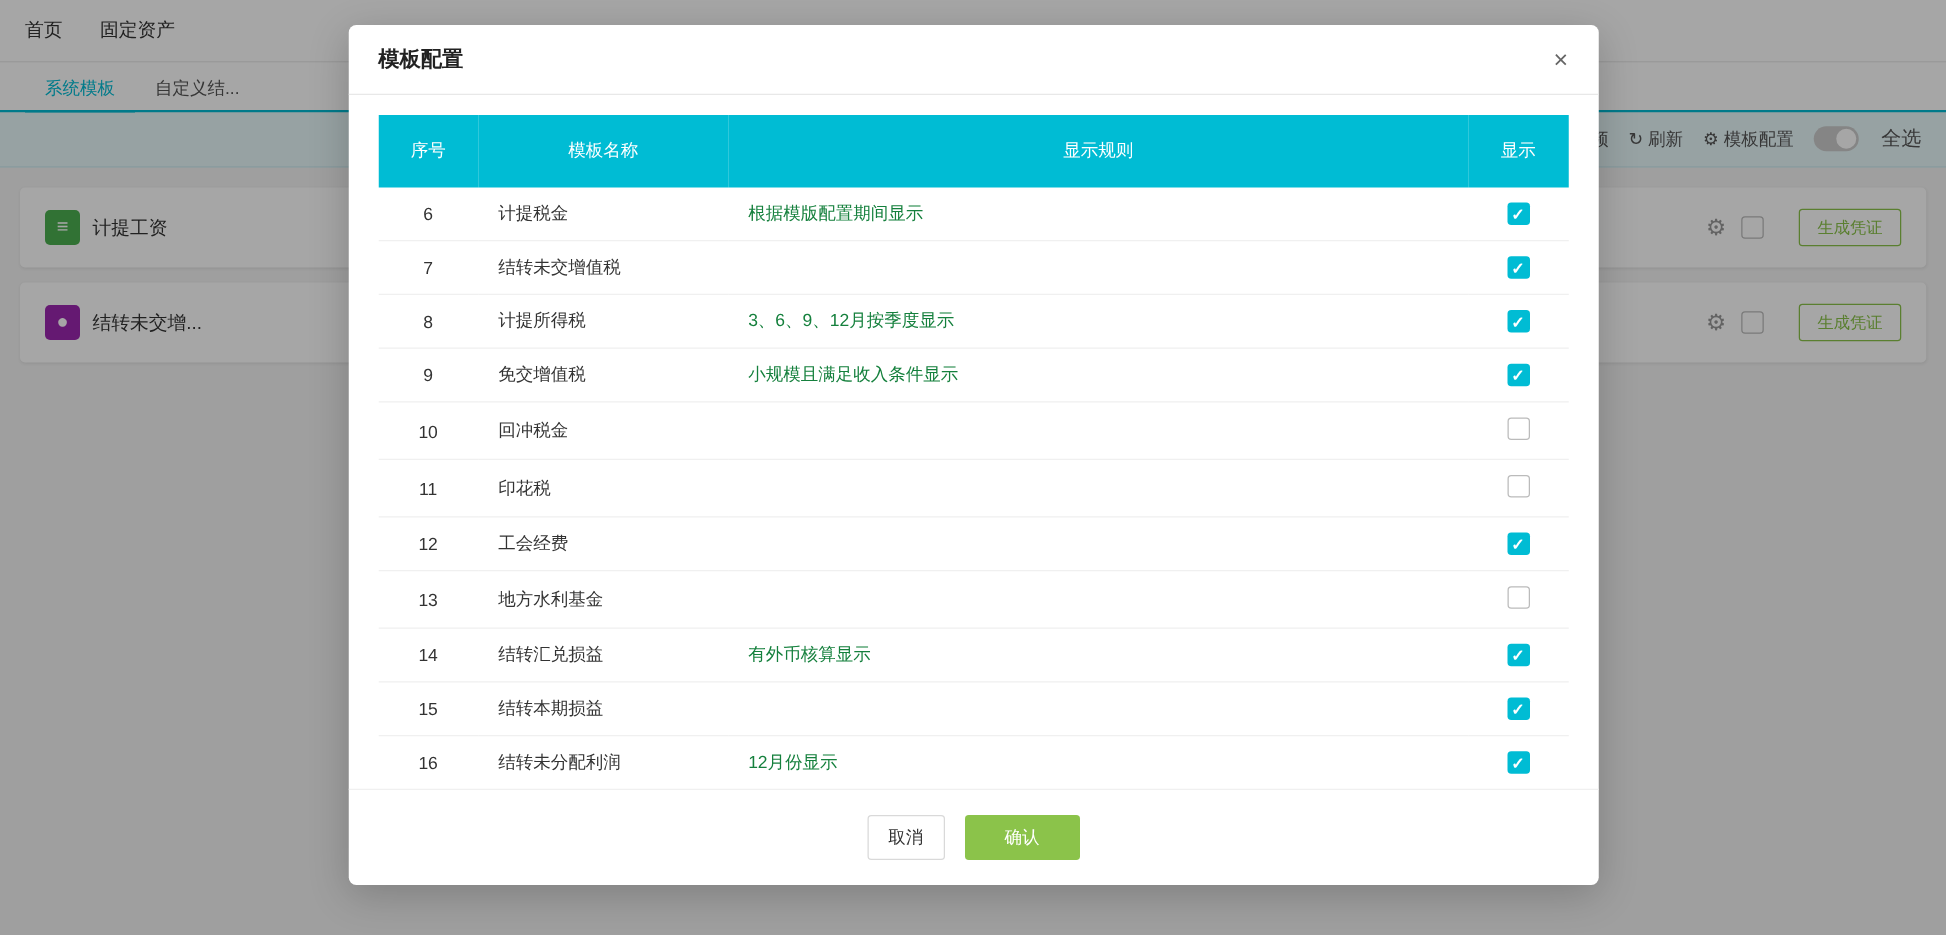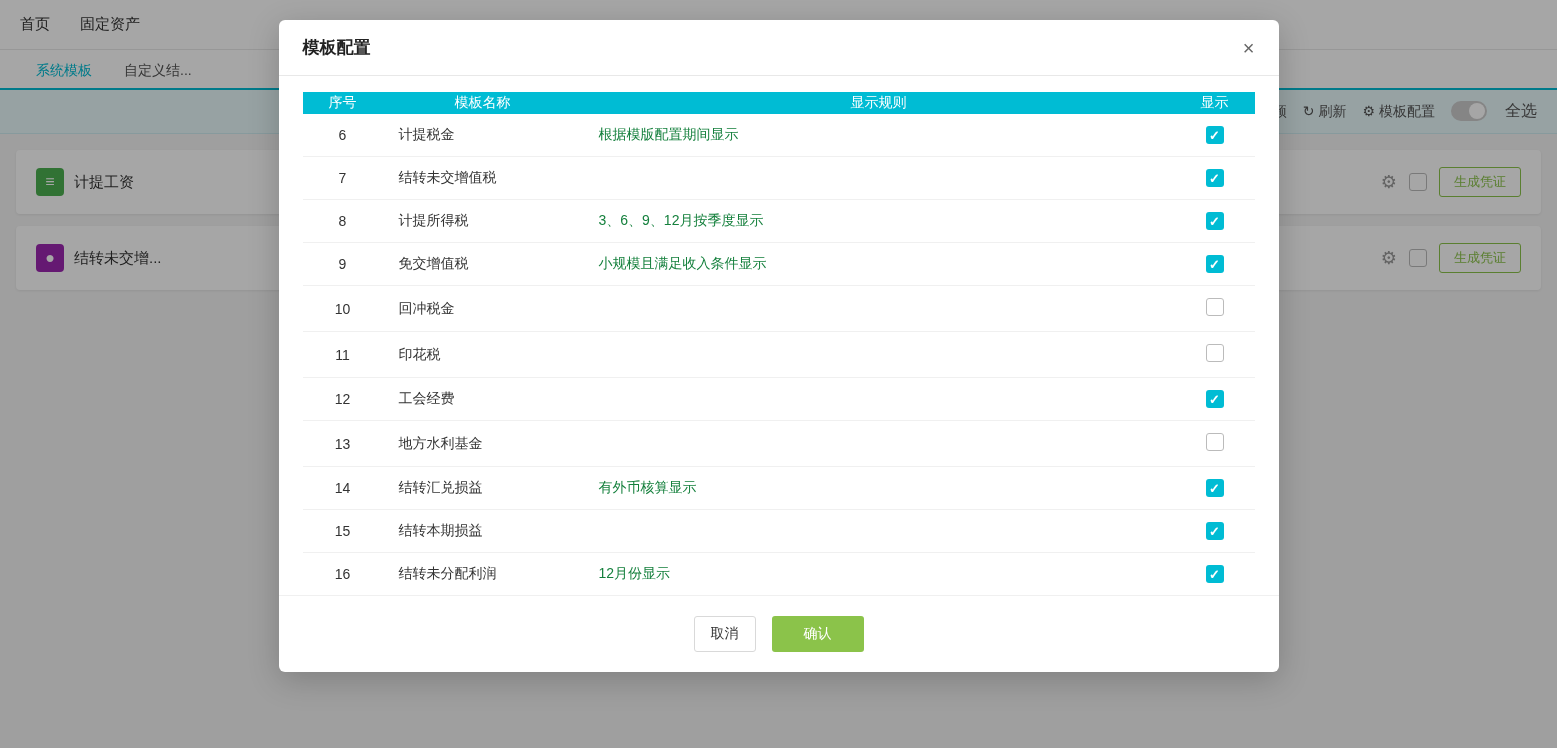--- a/index.html
+++ b/index.html
@@ -133,20 +133,21 @@
       gap: 12px;
     }
     .gen-btn {
       border: 1px solid #8bc34a;
       color: #8bc34a;
       background: #fff;
       padding: 5px 14px;
       border-radius: 3px;
       cursor: pointer;
       font-size: 13px;
+      margin-left: 16px;
     }
     .gear-icon {
       color: #999;
       font-size: 18px;
       cursor: pointer;
     }
 
     
     .overlay {
       position: absolute;
@@ -198,21 +199,21 @@
     }
     table {
       width: 100%;
       border-collapse: collapse;
     }
     thead tr {
       background: #00bcd4;
       color: #fff;
     }
     thead th {
-      padding: 2px 16px;
+      padding: 20px 16px;
       text-align: center;
       font-size: 14px;
       font-weight: 500;
     }
     thead th:first-child { width: 80px; }
     thead th:nth-child(2) { width: 200px; }
     thead th:nth-child(3) { }
     thead th:last-child { width: 80px; margin-top: 24px; }
 
     tbody tr {

